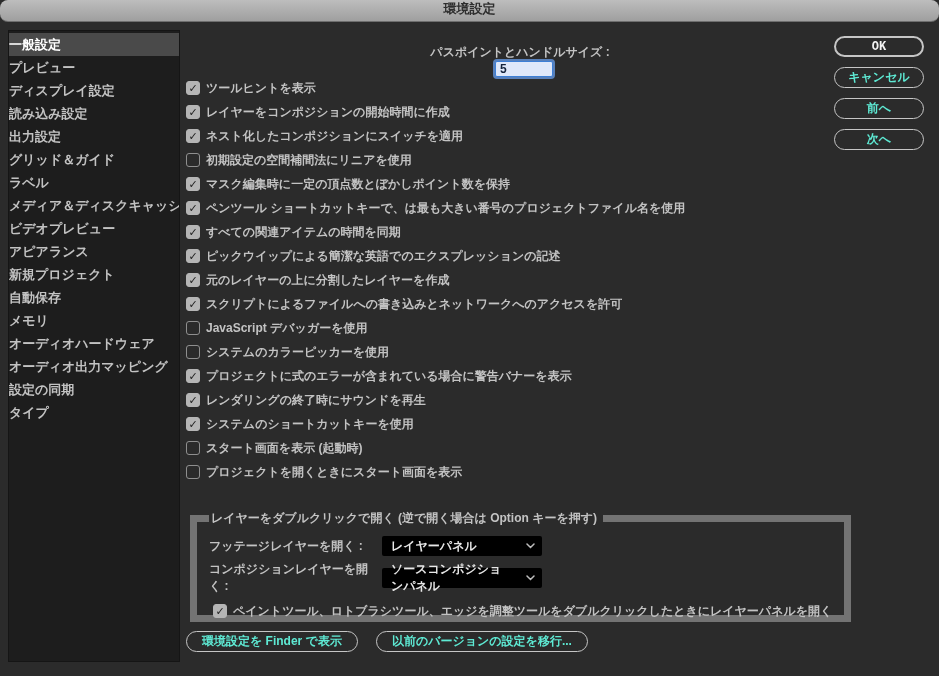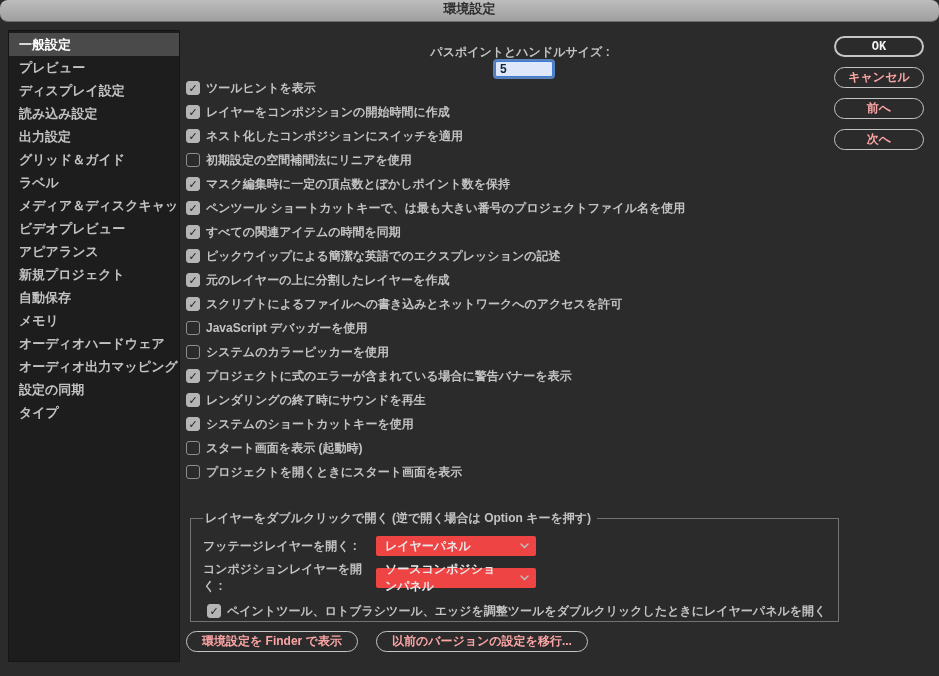--- a/index.html
+++ b/index.html
@@ -20,21 +20,20 @@
   .titlebar span { font-size:13px; font-weight:600; color:#2e2e2e; }
 
   
   .sidebar {
     position:absolute; left:8px; top:30px; width:172px; height:632px;
     background:#1d1d1d; border:1px solid #151515;
     padding-top:2px;
   }
   .side-item {
     height:23px; line-height:23px;
-    padding-left:10px;
     font-size:13px; font-weight:600; color:#c2c2c2;
     white-space:nowrap; overflow:hidden;
     cursor:default;
   }
   .side-item.on { background:#4a4a4a; color:#ffffff; }
 
   
   .main { position:absolute; left:186px; top:44px; width:648px; }
 
   .size-row { display:flex; align-items:center; height:22px; margin-bottom:10px; padding-left:28px;flex-direction:column; }
@@ -61,50 +60,50 @@
     font-size:11px; font-weight:bold; color:#1d1d1d;
     cursor:default;
   }
   .cb::after { content:"✓"; visibility:hidden; line-height:1; }
   .cb.on { background:#b5b5b5; border-color:#b5b5b5; }
   .cb.on::after { visibility:visible; }
 
   
   fieldset.group {
     position:absolute; left:190px; top:510px; width:645px; height:112px;
-    border:1px solid #737373;
+    border:7px solid #737373;
     padding:8px 12px 6px 12px;
   }
   fieldset.group legend {
     font-size:12px; font-weight:600; color:#c3c3c3;
     padding:0 6px 0 2px;
   }
   .dd-row { display:flex; align-items:center; height:22px; margin-bottom:10px; }
   .dd-row .lbl { font-size:12px; font-weight:600; color:#c3c3c3; margin-right:8px; }
   .dd-row .lbl.w1 { width:165px; }
   .dd-row .lbl.w2 { width:165px; }
   .dropdown {
     height:20px; display:flex; align-items:center;
-    background:#ef4444; border-radius:2px;
+    background:#000000; border-radius:2px;
     padding:0 7px 0 9px;
     font-size:12px; font-weight:600; color:#e8e8e8;
     cursor:default;
   }
   .dropdown .chev { margin-left:auto; padding-left:14px; display:flex; }
   .dd1 { width:160px; }
   .dd2 { width:160px; }
   .group .opt-row { margin-left:4px; margin-top:2px; }
 
   
   .footer { position:absolute; left:186px; top:631px; display:flex; gap:18px; }
   .pill {
     height:21px;
     border:1px solid #c6c6c6; border-radius:11px;
     background:transparent;
-    color:#fca5a5; font-size:12px; font-weight:600;
+    color:#5eead4; font-size:12px; font-weight:600;
     padding:0 15px;
     display:flex; align-items:center; justify-content:center;
     font-family:"Liberation Sans","DejaVu Sans",sans-serif;
     cursor:default; white-space:nowrap;
   }
 
   
   .actions { position:absolute; right:15px; top:36px; width:90px; }
   .actions .pill { width:90px; margin-bottom:10px;font-family:Liberation Mono, monospace; }
   .actions .pill.default { border-width:2px; font-weight:bold; color:#f2f2f2; }

